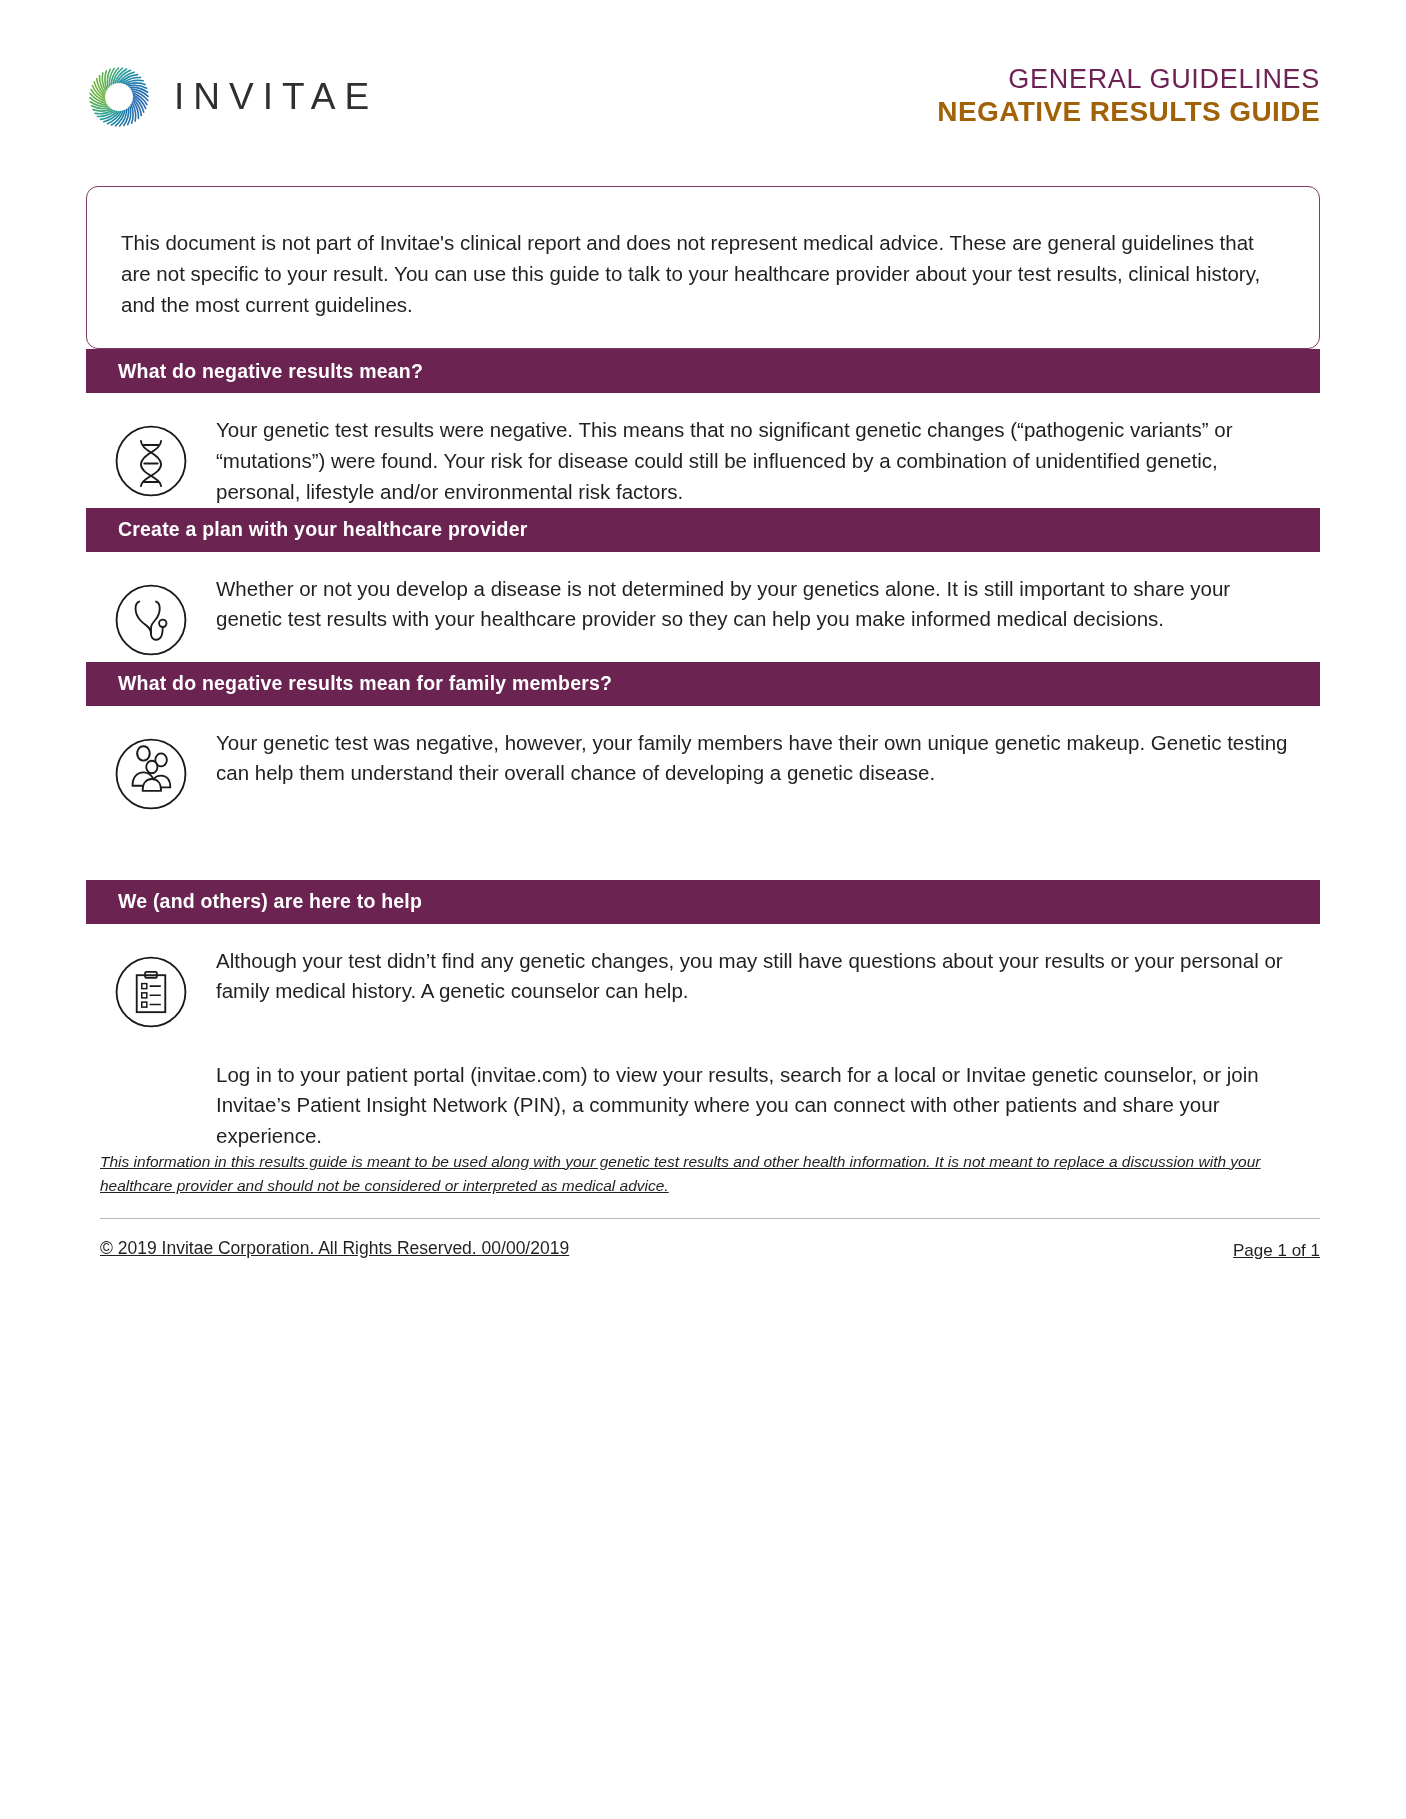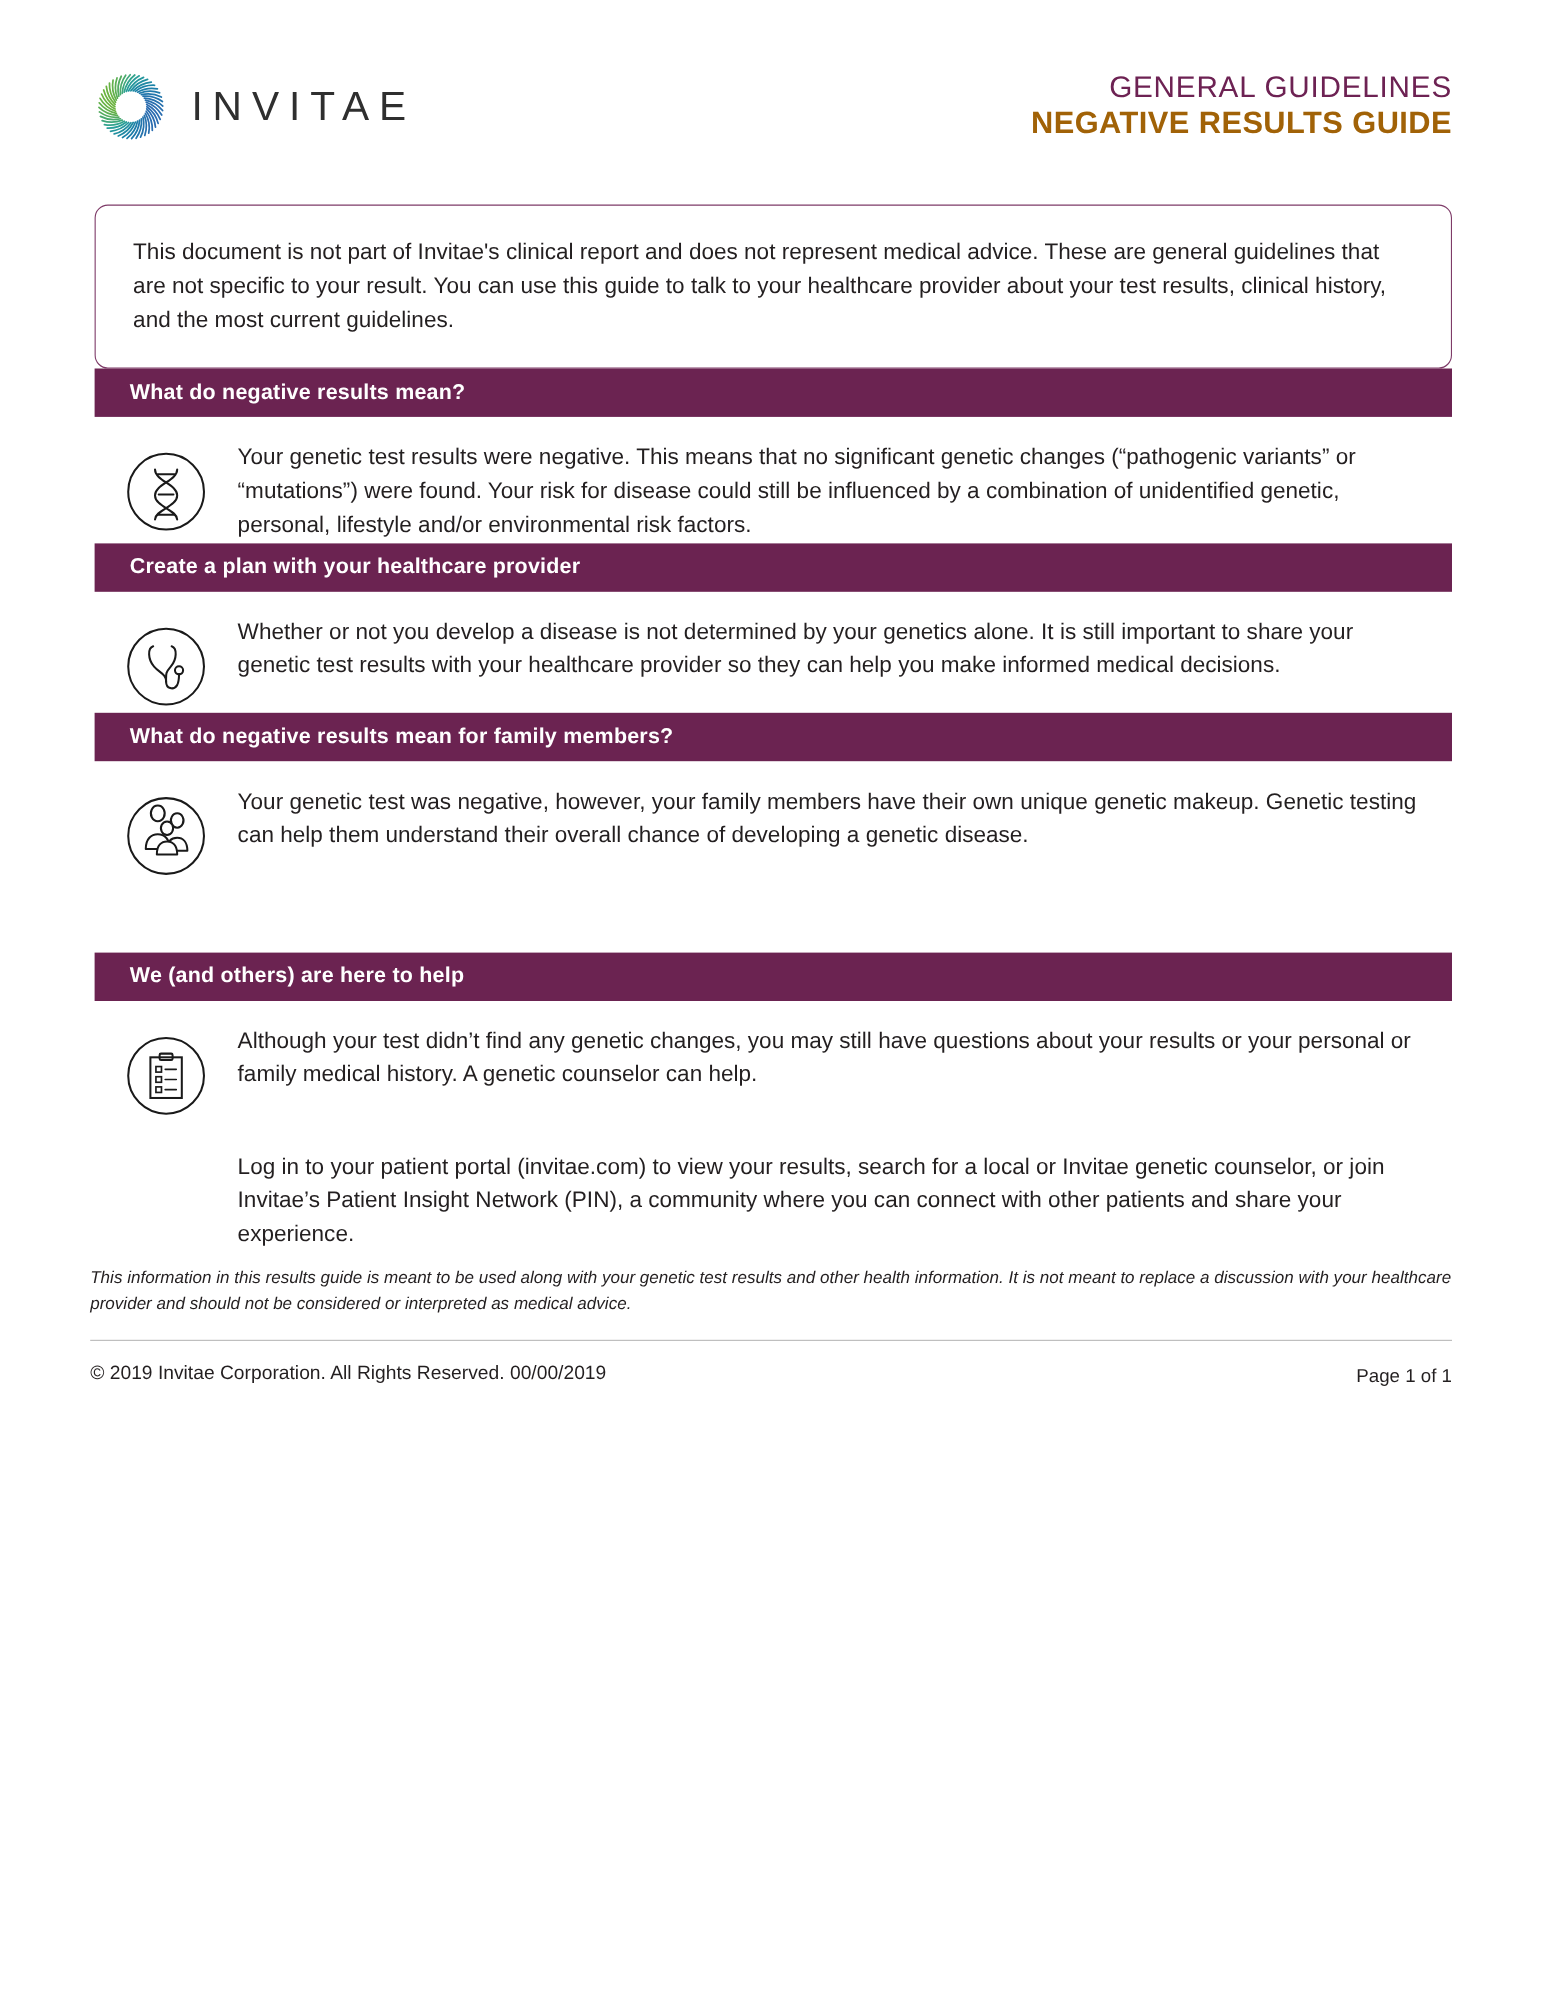--- a/index.html
+++ b/index.html
@@ -64,21 +64,21 @@
     letter-spacing: 0.4px;
     font-weight: 700;
     margin-top: 2px;
   }
 
   
   .disclaimer {
     margin-top: 44px;
     border: 1.4px solid #7e3b68;
     border-radius: 12px;
-    padding: 26px 34px 28px 34px;
+    padding: 40px 34px 28px 34px;
     font-size: 20.5px;
     line-height: 1.52;
     color: #231f20;
   }
 
   
   .section {
   }
   .section-bar {
     background: #6b2351;
@@ -129,23 +129,24 @@
   .help-overflow .indented-first {
     text-indent: 38px;
   }
   .section-help .text-cell {
     padding-right: 24px;
   }
 
   
   .footer {
     position: absolute;
-    left: 82px;
+    left: 100px;
     right: 86px;
     bottom: 34px;
+    text-decoration: underline;
   }
   .footer-note {
     font-style: italic;
     font-size: 15.5px;
     line-height: 1.55;
     color: #231f20;
     margin-bottom: 20px;
   }
   .footer-rule {
     border-top: 1px solid #b9b9b9;

